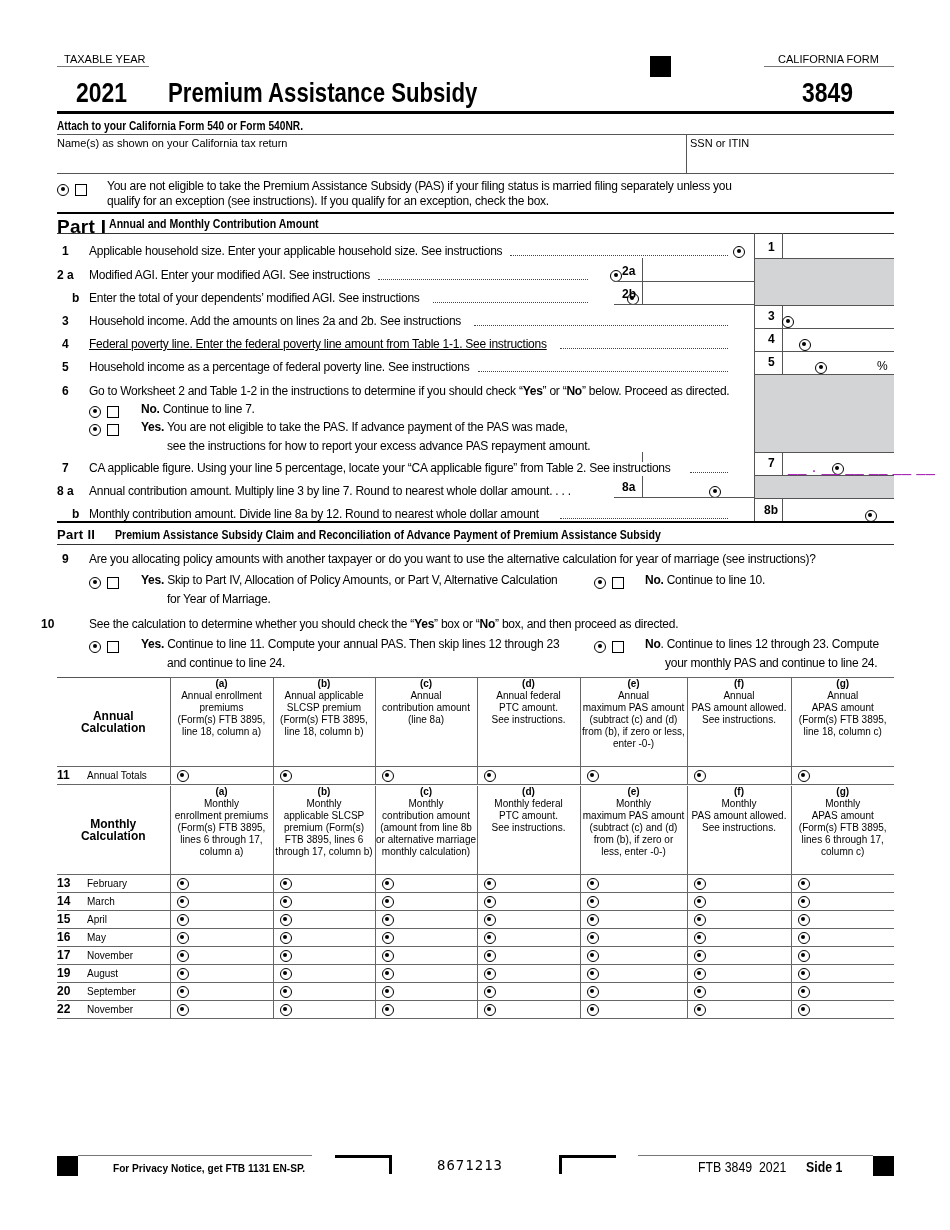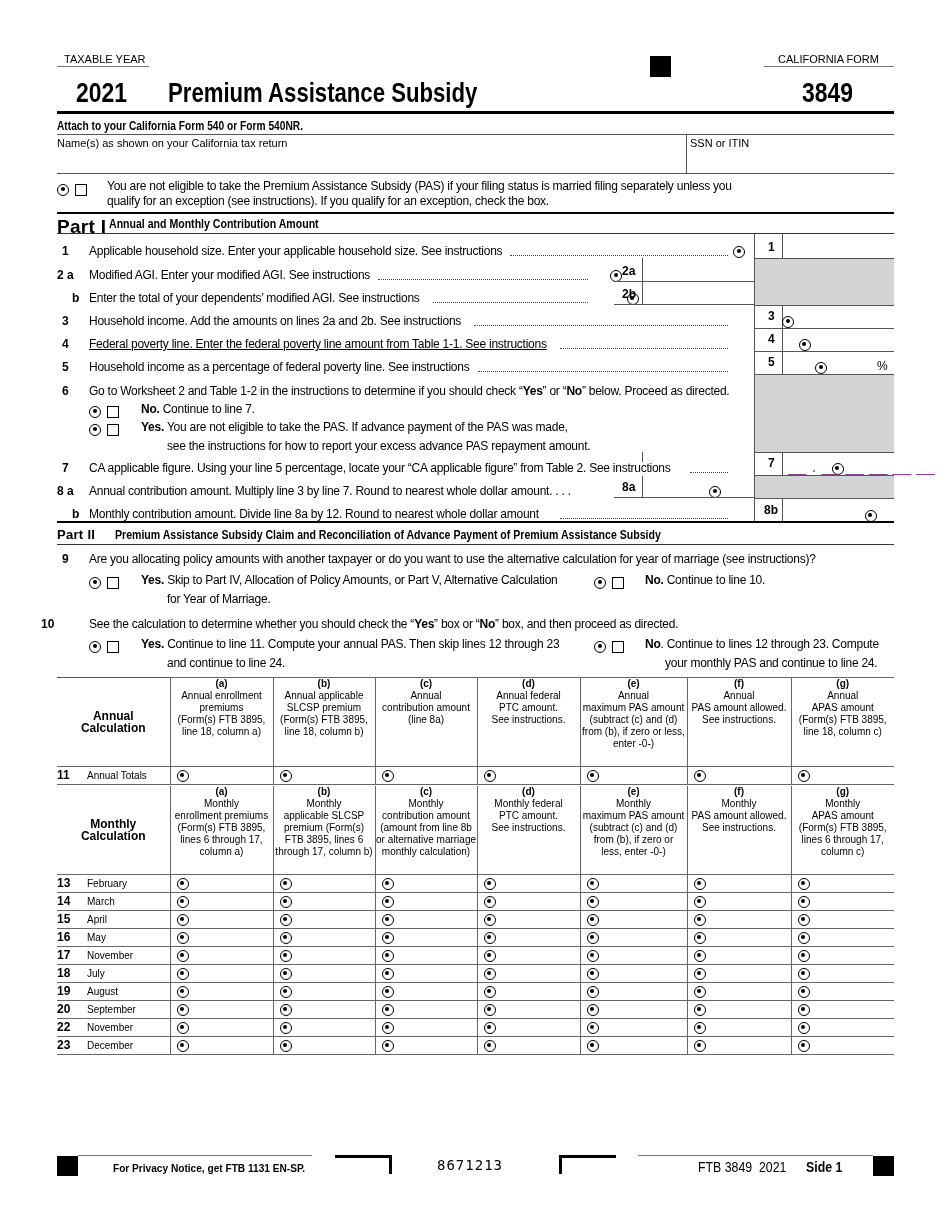--- a/index.html
+++ b/index.html
@@ -417,30 +417,20 @@
         <td class="first"><span class="rownum">17</span><span class="rowlabel">November</span></td>
         <td><span class="radio rad"></span></td>
         <td><span class="radio rad"></span></td>
         <td><span class="radio rad"></span></td>
         <td><span class="radio rad"></span></td>
         <td><span class="radio rad"></span></td>
         <td><span class="radio rad"></span></td>
         <td class="last"><span class="radio rad"></span></td>
       </tr>
       <tr class="datarow">
-        <td class="first"><span class="rownum">18</span><span class="rowlabel">July</span></td>
-        <td><span class="radio rad"></span></td>
-        <td><span class="radio rad"></span></td>
-        <td><span class="radio rad"></span></td>
-        <td><span class="radio rad"></span></td>
-        <td><span class="radio rad"></span></td>
-        <td><span class="radio rad"></span></td>
-        <td class="last"><span class="radio rad"></span></td>
-      </tr>
-      <tr class="datarow">
         <td class="first"><span class="rownum">19</span><span class="rowlabel">August</span></td>
         <td><span class="radio rad"></span></td>
         <td><span class="radio rad"></span></td>
         <td><span class="radio rad"></span></td>
         <td><span class="radio rad"></span></td>
         <td><span class="radio rad"></span></td>
         <td><span class="radio rad"></span></td>
         <td class="last"><span class="radio rad"></span></td>
       </tr>
       <tr class="datarow">
@@ -448,30 +438,20 @@
         <td><span class="radio rad"></span></td>
         <td><span class="radio rad"></span></td>
         <td><span class="radio rad"></span></td>
         <td><span class="radio rad"></span></td>
         <td><span class="radio rad"></span></td>
         <td><span class="radio rad"></span></td>
         <td class="last"><span class="radio rad"></span></td>
       </tr>
       <tr class="datarow">
         <td class="first"><span class="rownum">22</span><span class="rowlabel">November</span></td>
-        <td><span class="radio rad"></span></td>
-        <td><span class="radio rad"></span></td>
-        <td><span class="radio rad"></span></td>
-        <td><span class="radio rad"></span></td>
-        <td><span class="radio rad"></span></td>
-        <td><span class="radio rad"></span></td>
-        <td class="last"><span class="radio rad"></span></td>
-      </tr>
-      <tr class="datarow">
-        <td class="first"><span class="rownum">23</span><span class="rowlabel">December</span></td>
         <td><span class="radio rad"></span></td>
         <td><span class="radio rad"></span></td>
         <td><span class="radio rad"></span></td>
         <td><span class="radio rad"></span></td>
         <td><span class="radio rad"></span></td>
         <td><span class="radio rad"></span></td>
         <td class="last"><span class="radio rad"></span></td>
       </tr>
     </tbody>
 </table>

